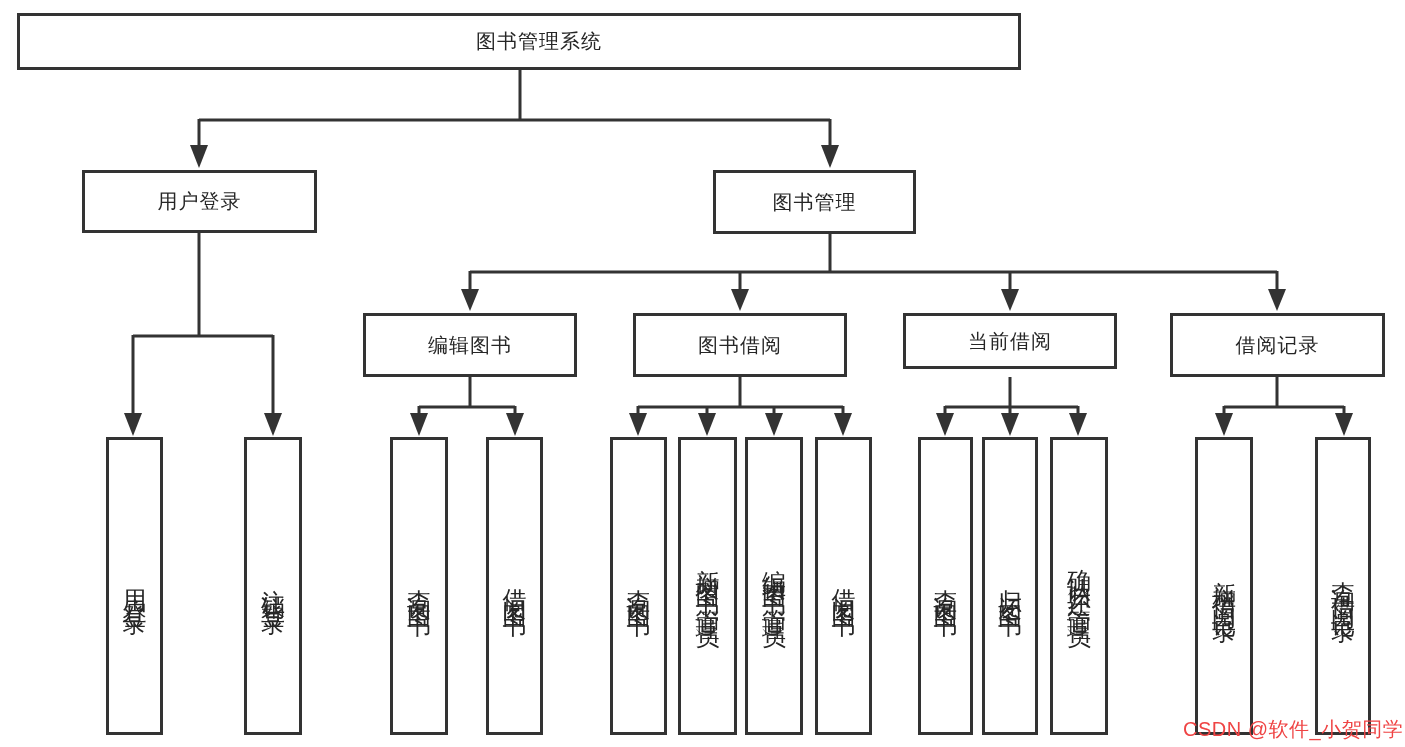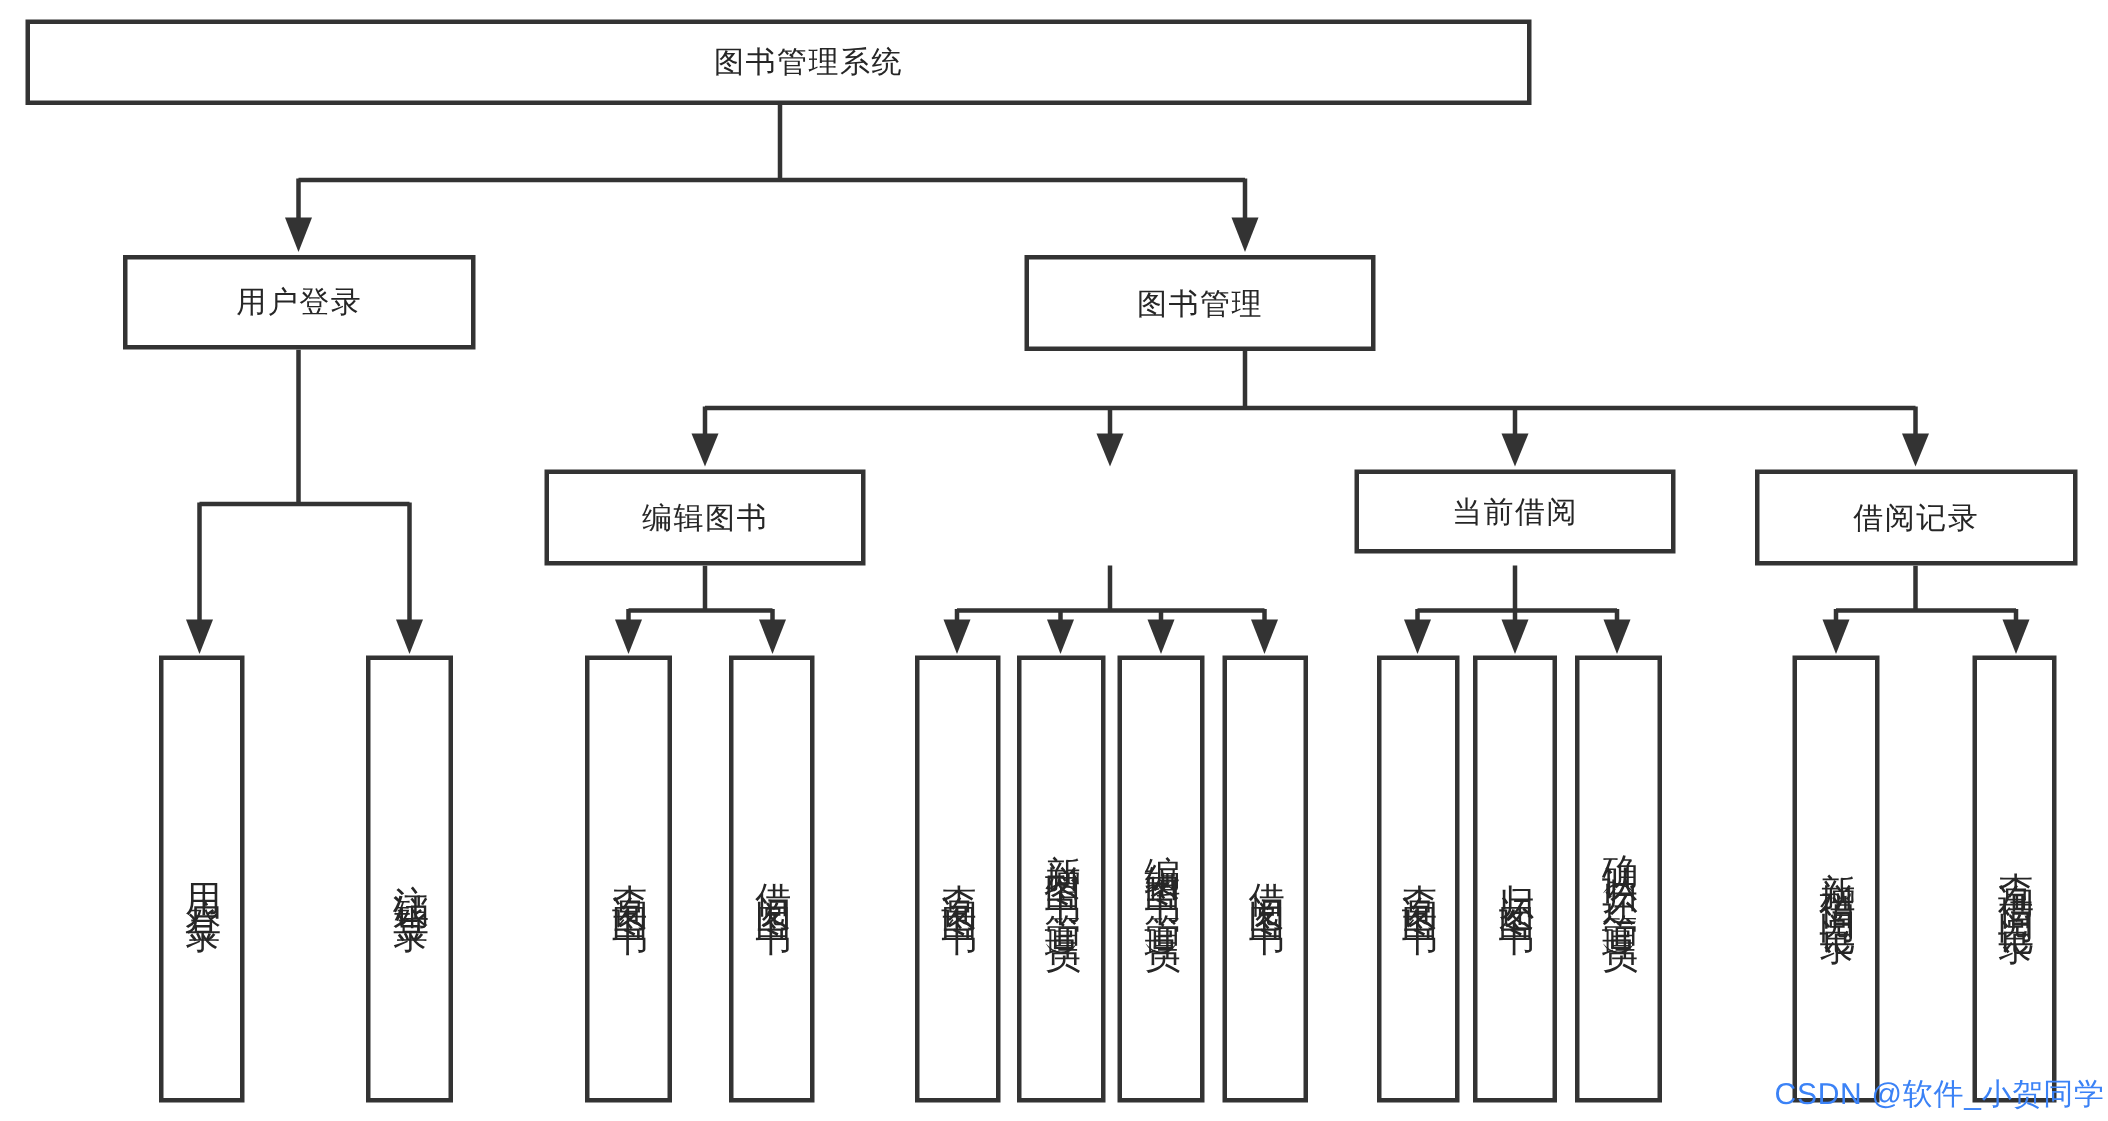--- a/index.html
+++ b/index.html
@@ -44,29 +44,29 @@
     font-size: 24px;
     letter-spacing: 8px;
     line-height: 1;
     white-space: nowrap;
   }
   .watermark {
     position: absolute;
     left: 1183px;
     top: 716px;
     font-size: 20px;
-    color: #3b82f6;
+    color: #ef4444;
     white-space: nowrap;
     z-index: 3;
     letter-spacing: 0.5px;
   }
   
   .n-root      { left: 17px;   top: 13px;  width: 1004px; height: 57px; padding-left: 40px; }
   .n-user      { left: 82px;   top: 170px; width: 235px;  height: 63px; }
-  .n-mgmt      { left: 683px;  top: 170px; width: 234px;  height: 64px; }
+  .n-mgmt      { left: 713px;  top: 170px; width: 203px;  height: 64px; }
   .n-rec       { left: 363px;  top: 313px; width: 214px;  height: 64px; }
   .n-bor       { left: 633px;  top: 313px; width: 214px;  height: 64px; }
   .n-cur       { left: 903px;  top: 313px; width: 214px;  height: 56px; }
   .n-log       { left: 1170px; top: 313px; width: 215px;  height: 64px; }
   .vleaf       { top: 437px;   height: 298px; }
   .l-user-0    { left: 106px;  width: 57px; }
   .l-user-1    { left: 244px;  width: 58px; }
   .l-rec-0     { left: 390px;  width: 58px; }
   .l-rec-1     { left: 486px;  width: 57px; }
   .l-bor-0     { left: 610px;  width: 57px; }
@@ -135,20 +135,23 @@
   <div class="node hbox n-user">
     <span>用户登录</span>
   </div>
   <div class="node hbox n-mgmt">
     <span>图书管理</span>
   </div>
 
   <div class="node hbox n-rec">
     <span>编辑图书</span>
   </div>
+  <div class="node hbox n-bor">
+    <span>图书借阅</span>
+  </div>
   <div class="node hbox n-cur">
     <span>当前借阅</span>
   </div>
   <div class="node hbox n-log">
     <span>借阅记录</span>
   </div>
 
   <div class="node vleaf l-user-0">
     <span>用户登录</span>
   </div>

